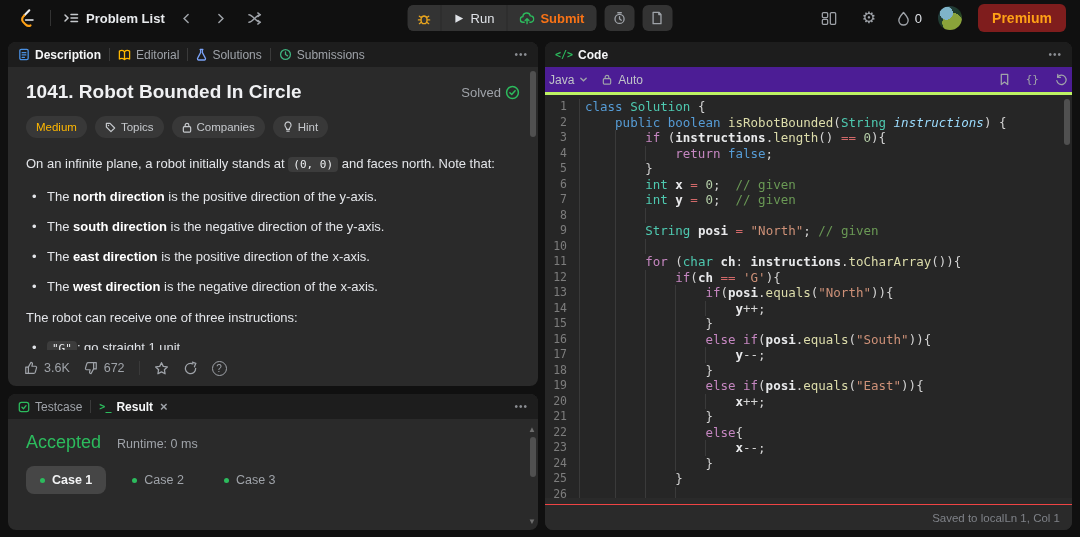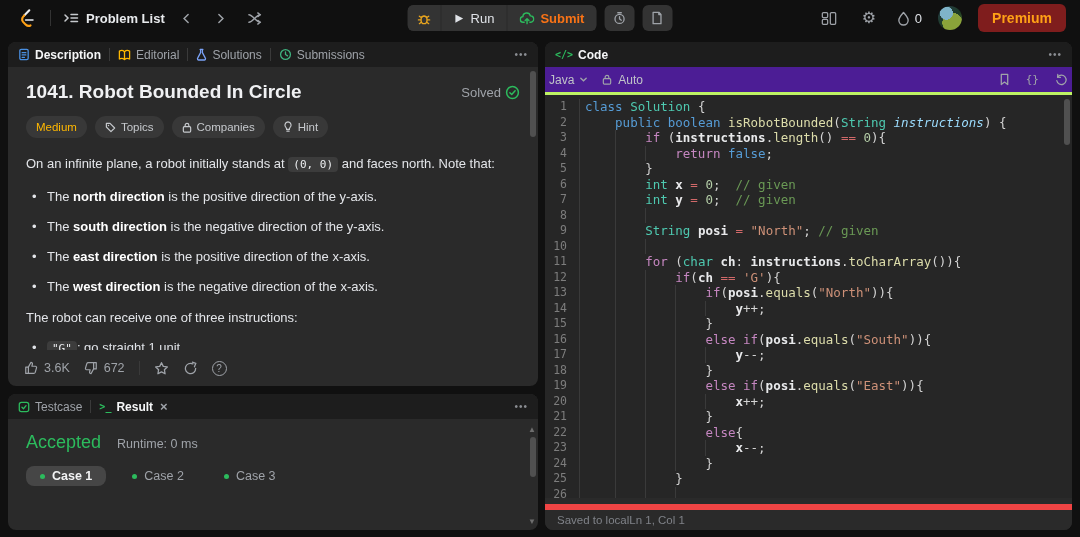--- a/index.html
+++ b/index.html
@@ -80,21 +80,21 @@
 
   
   .result-panel { flex:1; display:flex; flex-direction:column; }
   .term-glyph { font-family:"DejaVu Sans Mono", monospace; font-size:10px; color:#2cbb5d; font-weight:700; }
   .close-x { color:#9fa3a9; font-size:13px; margin-left:2px; cursor:pointer; }
   .result-body { flex:1; padding:13px 18px 8px; display:flex; flex-direction:column; position:relative; }
   .accepted-row { display:flex; align-items:baseline; gap:16px; }
   .accepted { color:#2cbb5d; font-size:18px; font-weight:500; }
   .runtime { color:#9fa3a9; font-size:12.5px; }
   .case-row { display:flex; align-items:center; gap:12px; margin-top:13px; }
-  .case-pill { display:flex; align-items:center; gap:7px; height:20px; padding:0 14px;
+  .case-pill { display:flex; align-items:center; gap:7px; height:28px; padding:0 14px;
     border-radius:8px; font-size:12.5px; color:#9fa3a9; cursor:pointer; }
   .case-pill.active { background:#464646; color:#f2f3f4; font-weight:700; }
   .case-dot { width:5px; height:5px; border-radius:50%; background:#2cbb5d; }
   .input-label { margin-top:auto; font-size:12px; font-weight:600; color:#9fa3a9; }
 
   
   .code-panel { flex:1; display:flex; flex-direction:column; }
   .code-ico { font-family:"DejaVu Sans Mono", monospace; font-size:10px; color:#2cbb5d; font-weight:700; }
   .code-toolbar { height:28px; background:#4c1d95; border-bottom:3px solid #bef264;
     display:flex; align-items:center; padding:0 4px; gap:14px; font-size:12px; color:#c0c3c8; }
@@ -113,22 +113,22 @@
   .tok-t { color:#4ec9b0; }
   .tok-c { color:#c586c0; }
   .tok-f { color:#dcdcaa; }
   .tok-v { color:#9cdcfe; font-style:italic; }
   .tok-w { color:#e8e9eb; font-weight:600; }
   .tok-s { color:#ce9178; }
   .tok-n { color:#b5cea8; }
   .tok-m { color:#6a9955; }
   .tok-p { color:#d4d4d4; }
   .tok-o { color:#d16969; }
-  .code-status { height:26px; border-top:6px solid #ef4444; background:#2a2a2a;
-    display:flex; align-items:center; justify-content:flex-start; padding:0 12px;
+  .code-status { height:26px; border-top:1px solid #ef4444; background:#2a2a2a;
+    display:flex; align-items:center; justify-content:flex-end; padding:0 12px;
     font-size:11.5px; color:#7f8288;margin-top:6px; }
 
   
   .sb-thumb { position:absolute; width:6px; border-radius:3px; background:#505050; cursor:pointer; }
   .sb-arrow { position:absolute; right:2px; color:#6e6e6e; font-size:8px; cursor:pointer; }
 </style>
 </head>
 <body>
 
 <div class="navbar">

